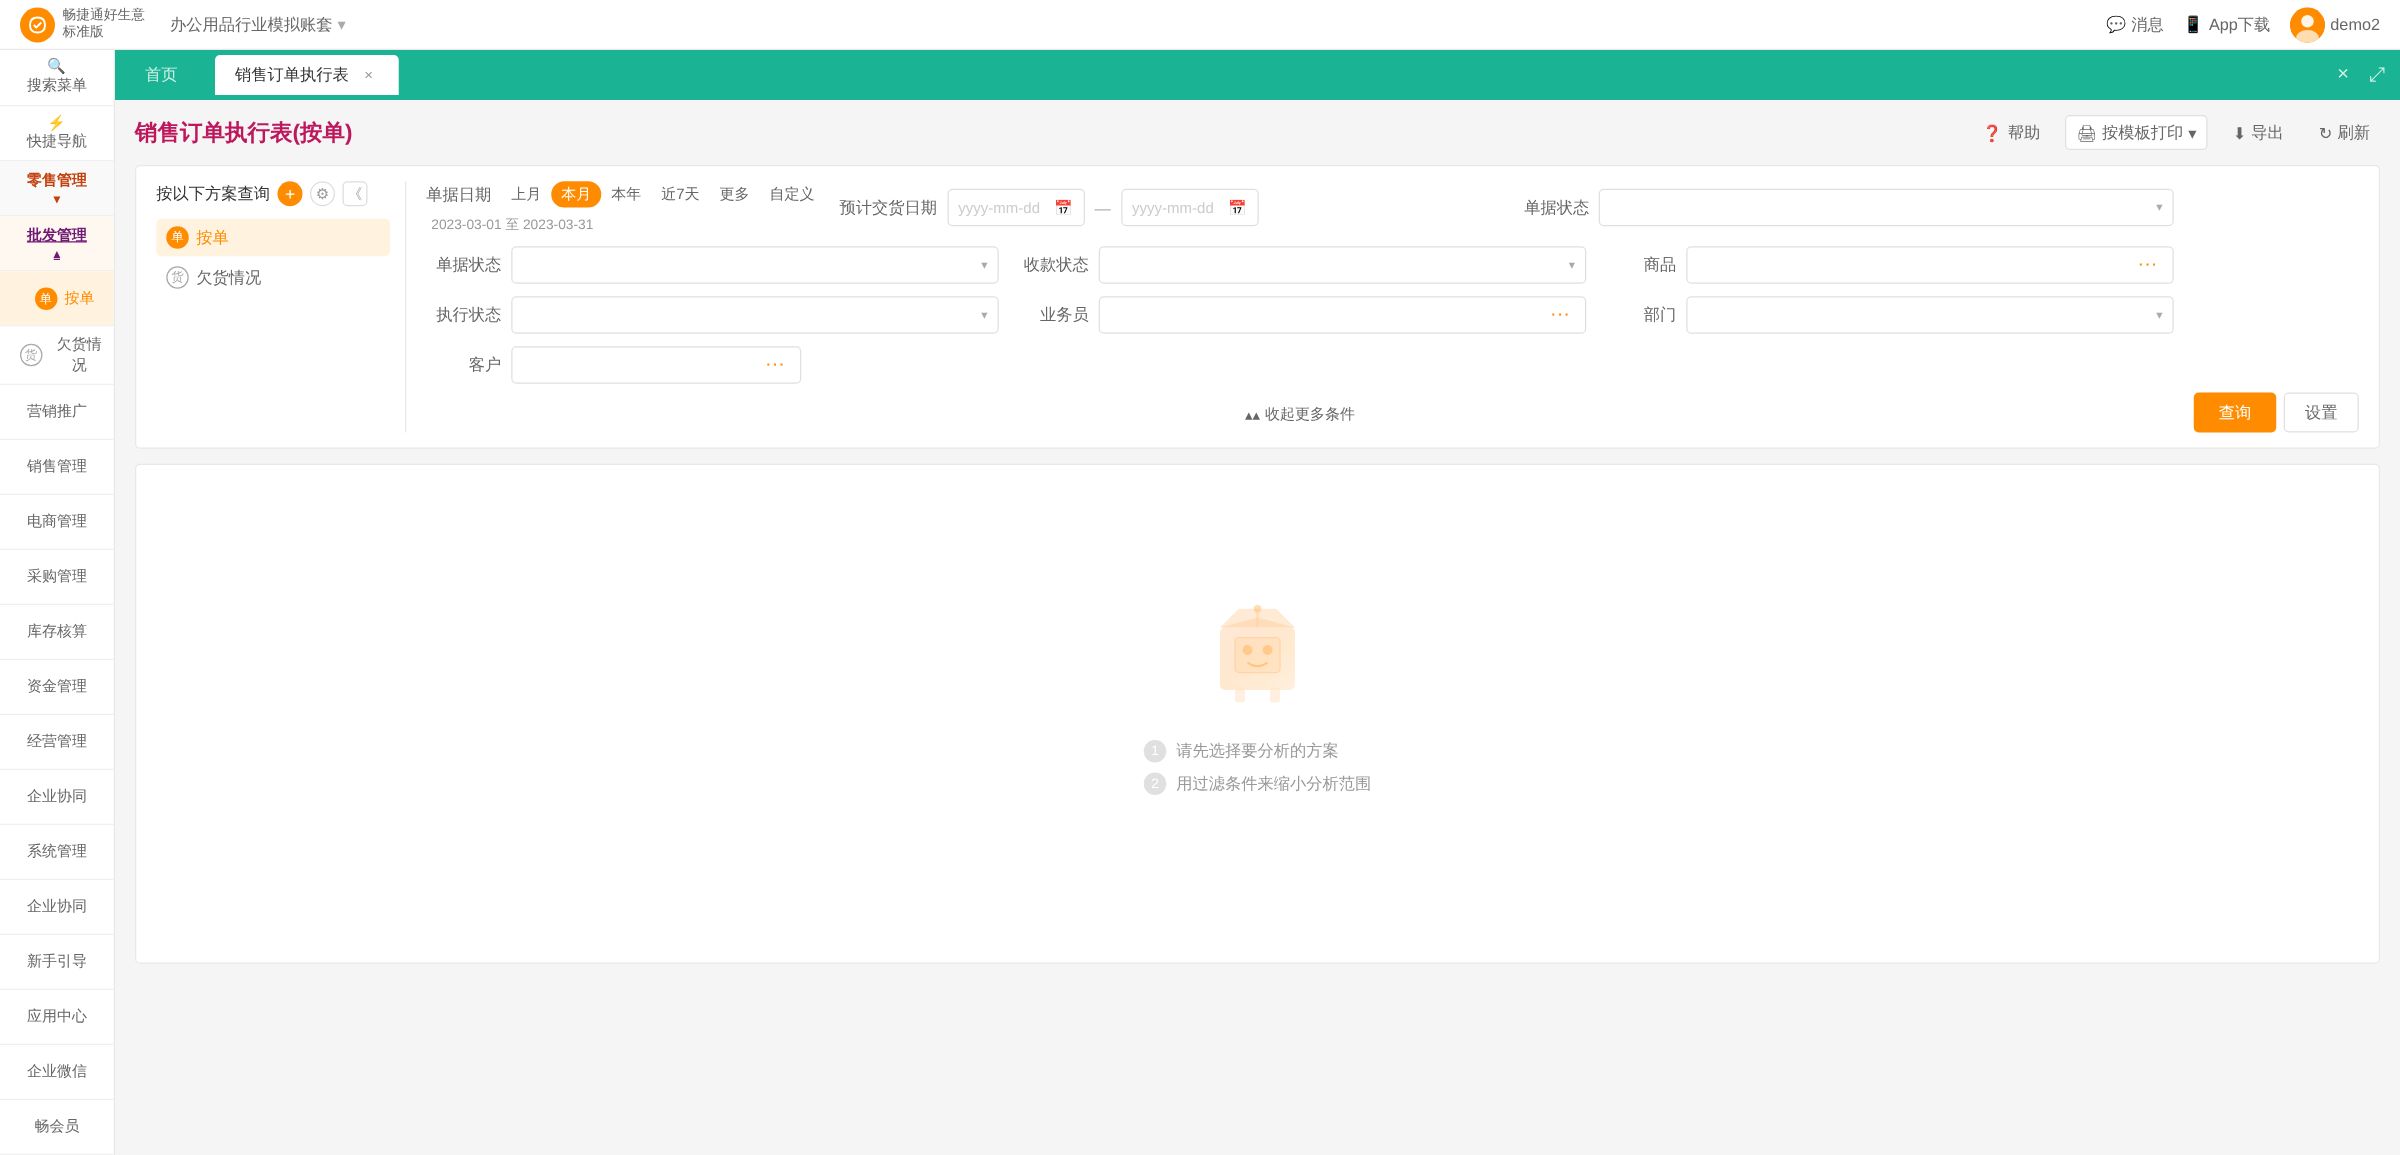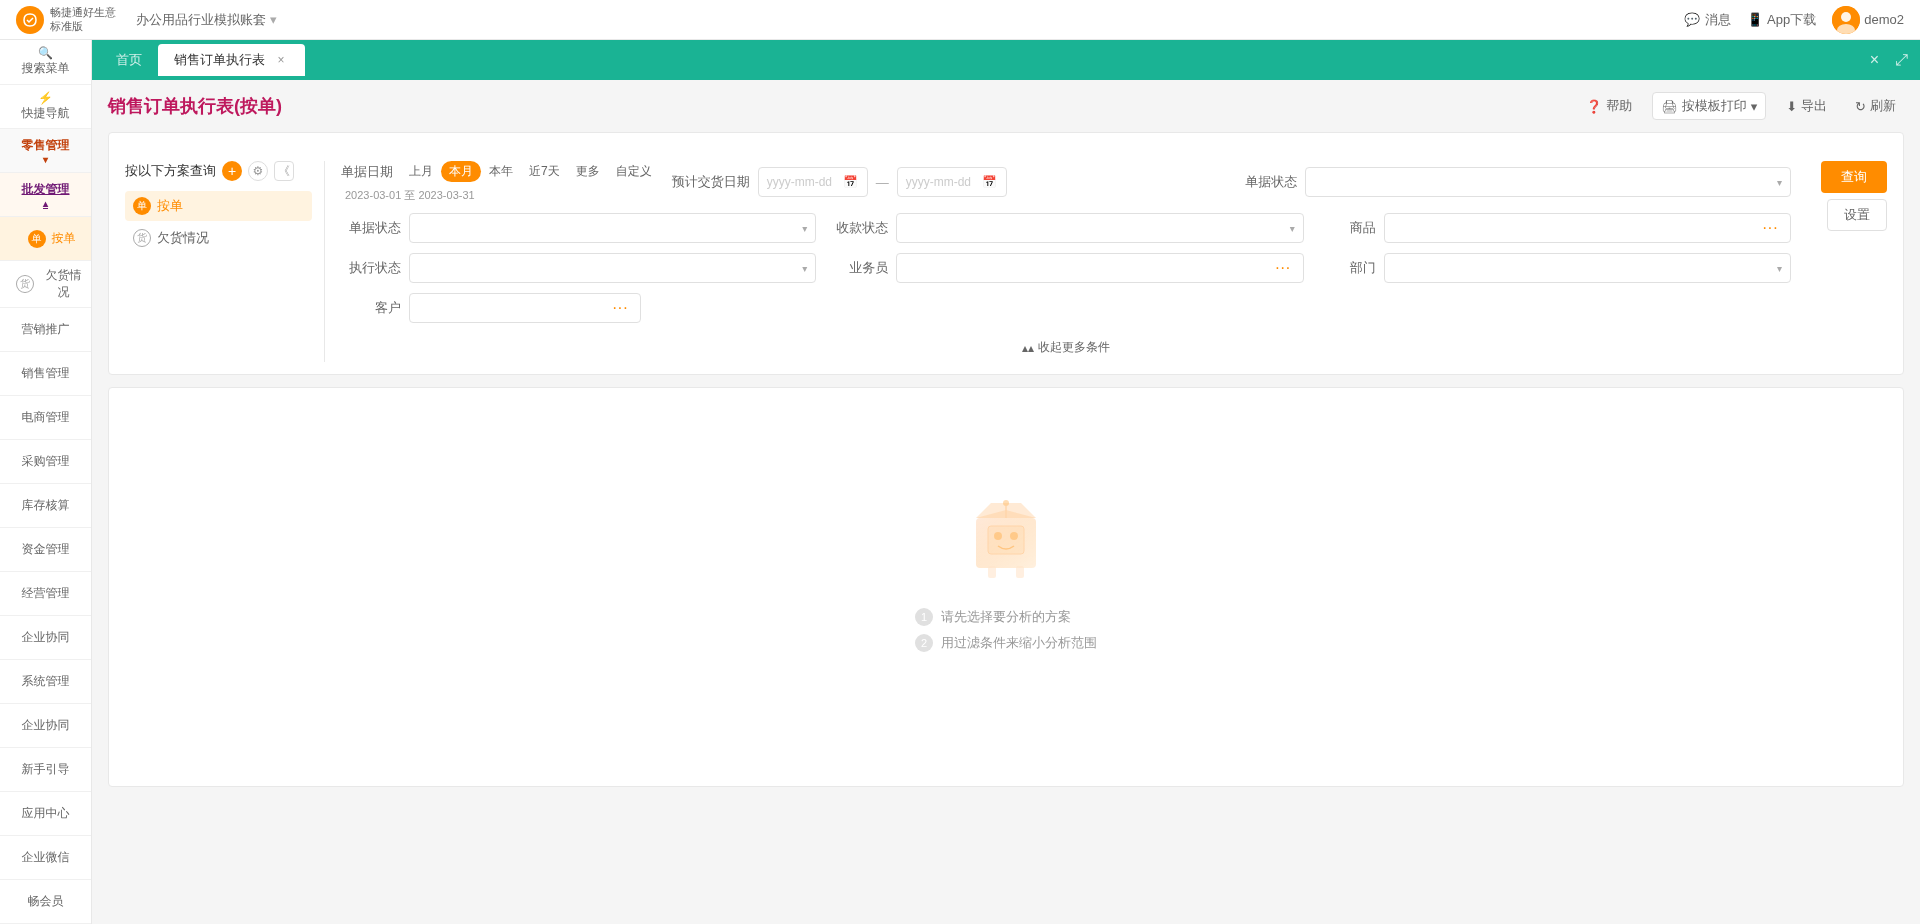--- a/index.html
+++ b/index.html
@@ -139,20 +139,21 @@
       align-items: center;
       gap: 8px;
       cursor: pointer;
       font-size: 13px;
       color: rgba(255,255,255,0.8);
       border-radius: 4px 4px 0 0;
     }
     .tab-item.active {
       background: #fff;
       color: #333;
+      margin-left: 14px;
     }
     .tab-close {
       font-size: 12px;
       color: #999;
       width: 16px;
       height: 16px;
       display: flex;
       align-items: center;
       justify-content: center;
       border-radius: 50%;
@@ -222,21 +223,20 @@
     .filter-panel {
       background: #fff;
       border: 1px solid #e8e8e8;
       border-radius: 4px;
       padding: 12px 16px;
       margin-bottom: 12px;
     }
     .filter-layout {
       display: flex;
       gap: 0;
-      margin-top: 16px;
     }
     .filter-left {
       width: 200px;
       border-right: 1px solid #e8e8e8;
       padding-right: 12px;
       flex-shrink: 0;
     }
     .filter-right {
       flex: 1;
       padding-left: 16px;
@@ -442,21 +442,21 @@
       border: 1px solid #e0e0e0;
       border-radius: 4px;
       padding: 6px 16px;
       font-size: 13px;
       cursor: pointer;
       height: 32px;
     }
 
     .query-actions {
       display: flex;
-      flex-direction: column;
+      flex-direction: row;
       gap: 6px;
       align-items: flex-end;
       justify-content: flex-start;
       min-width: 80px;
     }
 
     
     .empty-state {
       display: flex;
       flex-direction: column;

